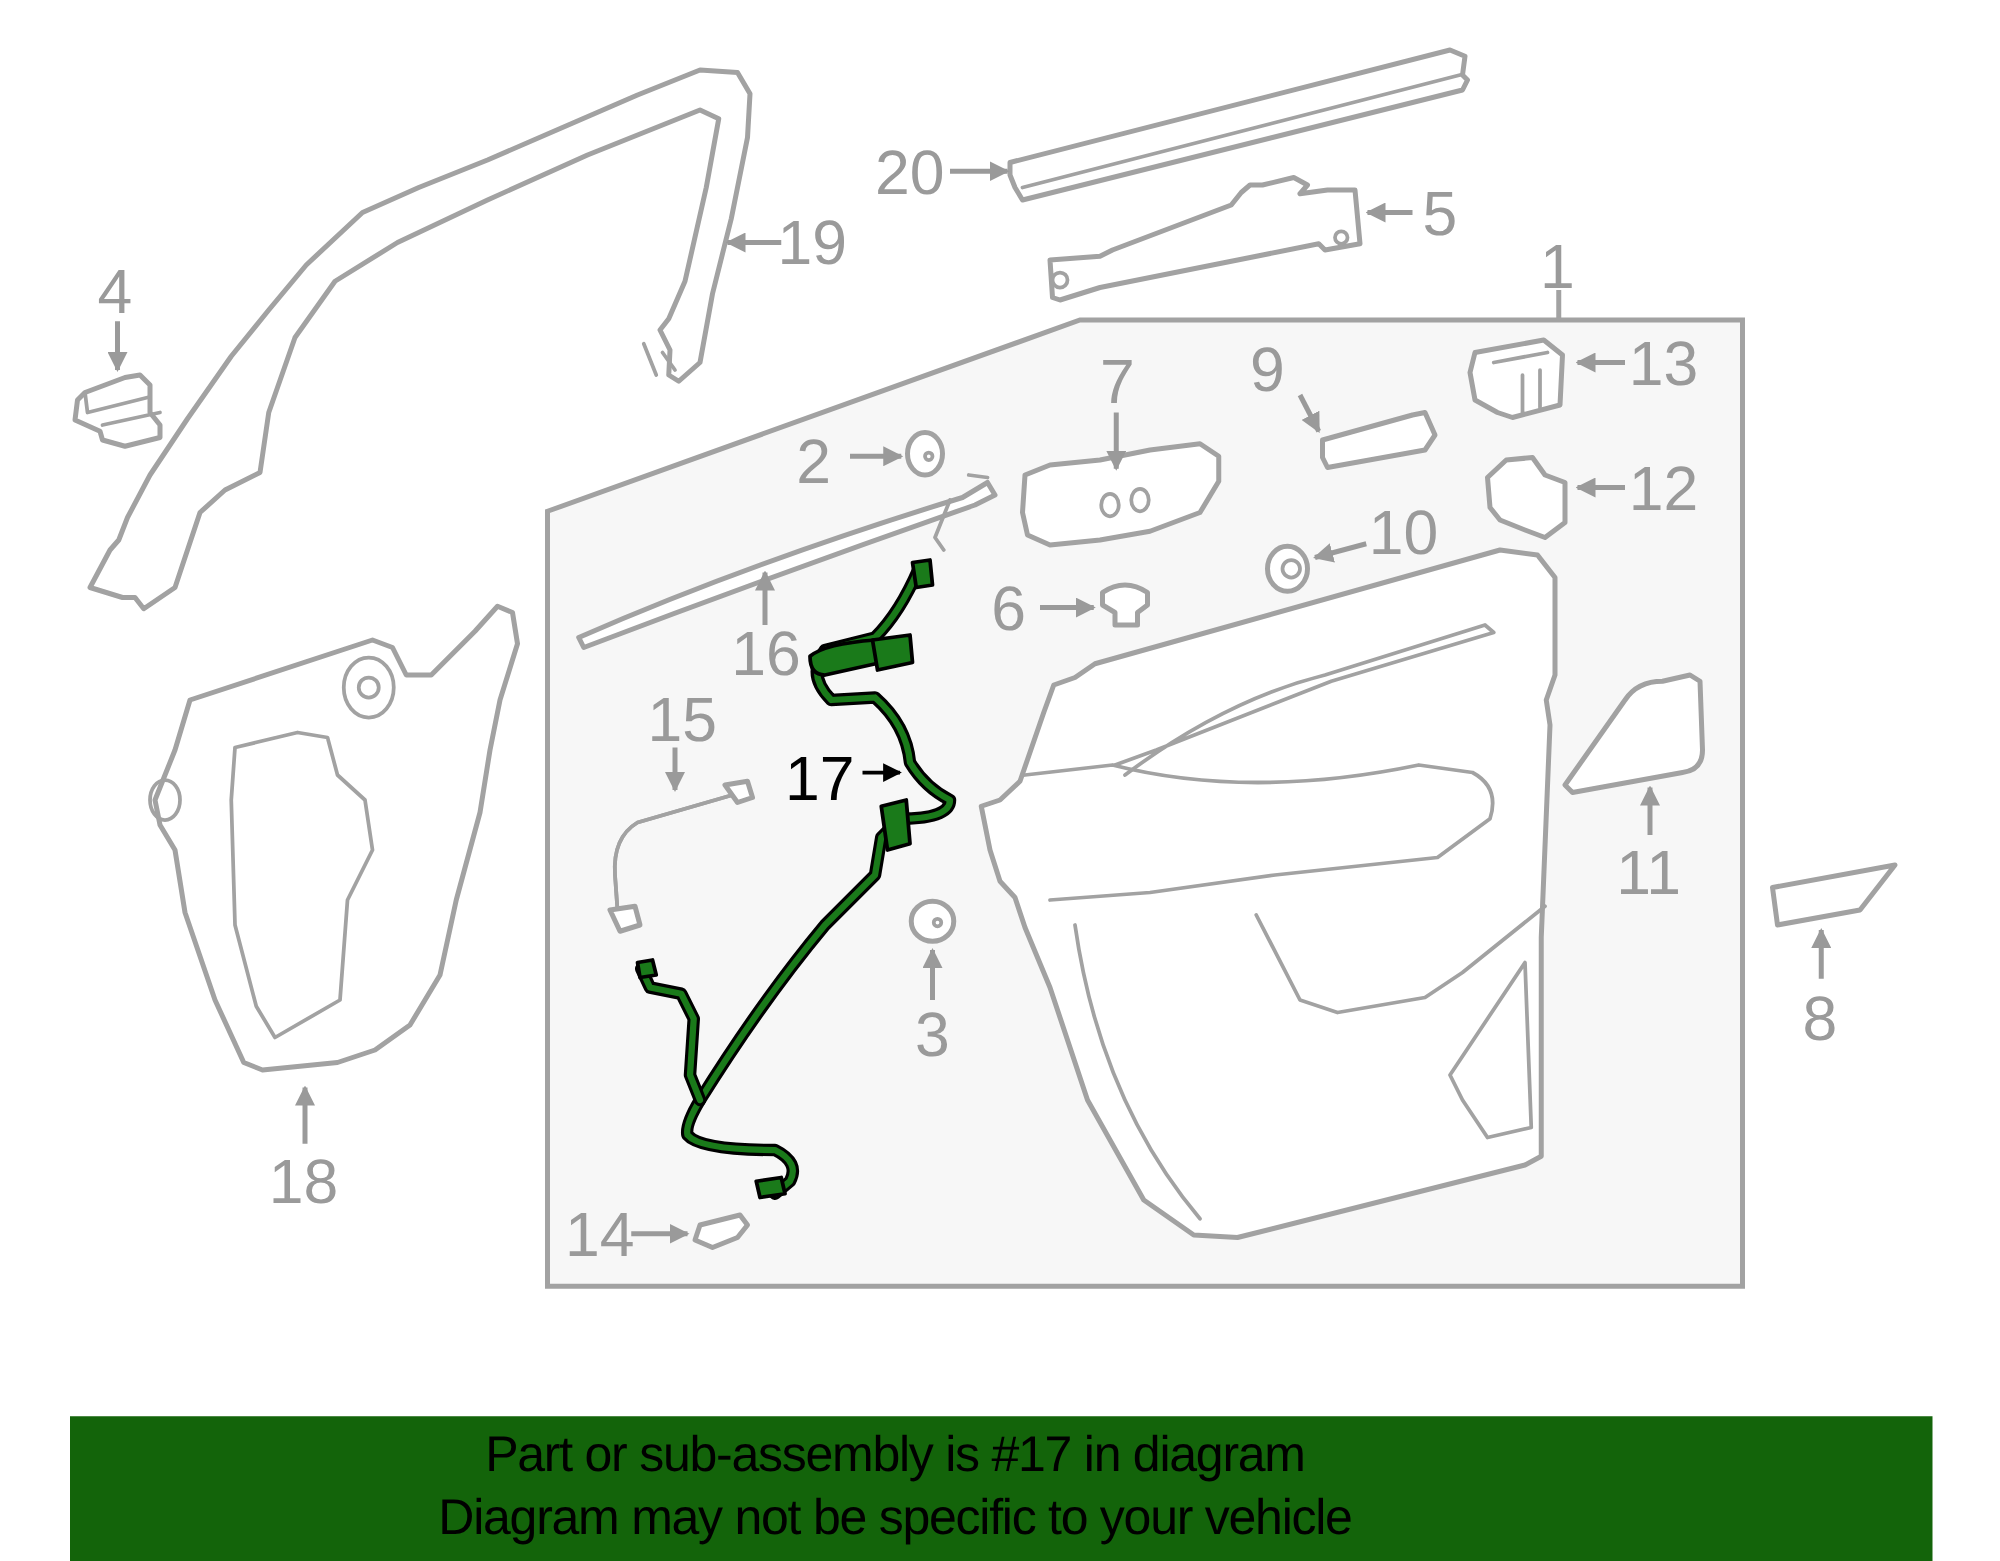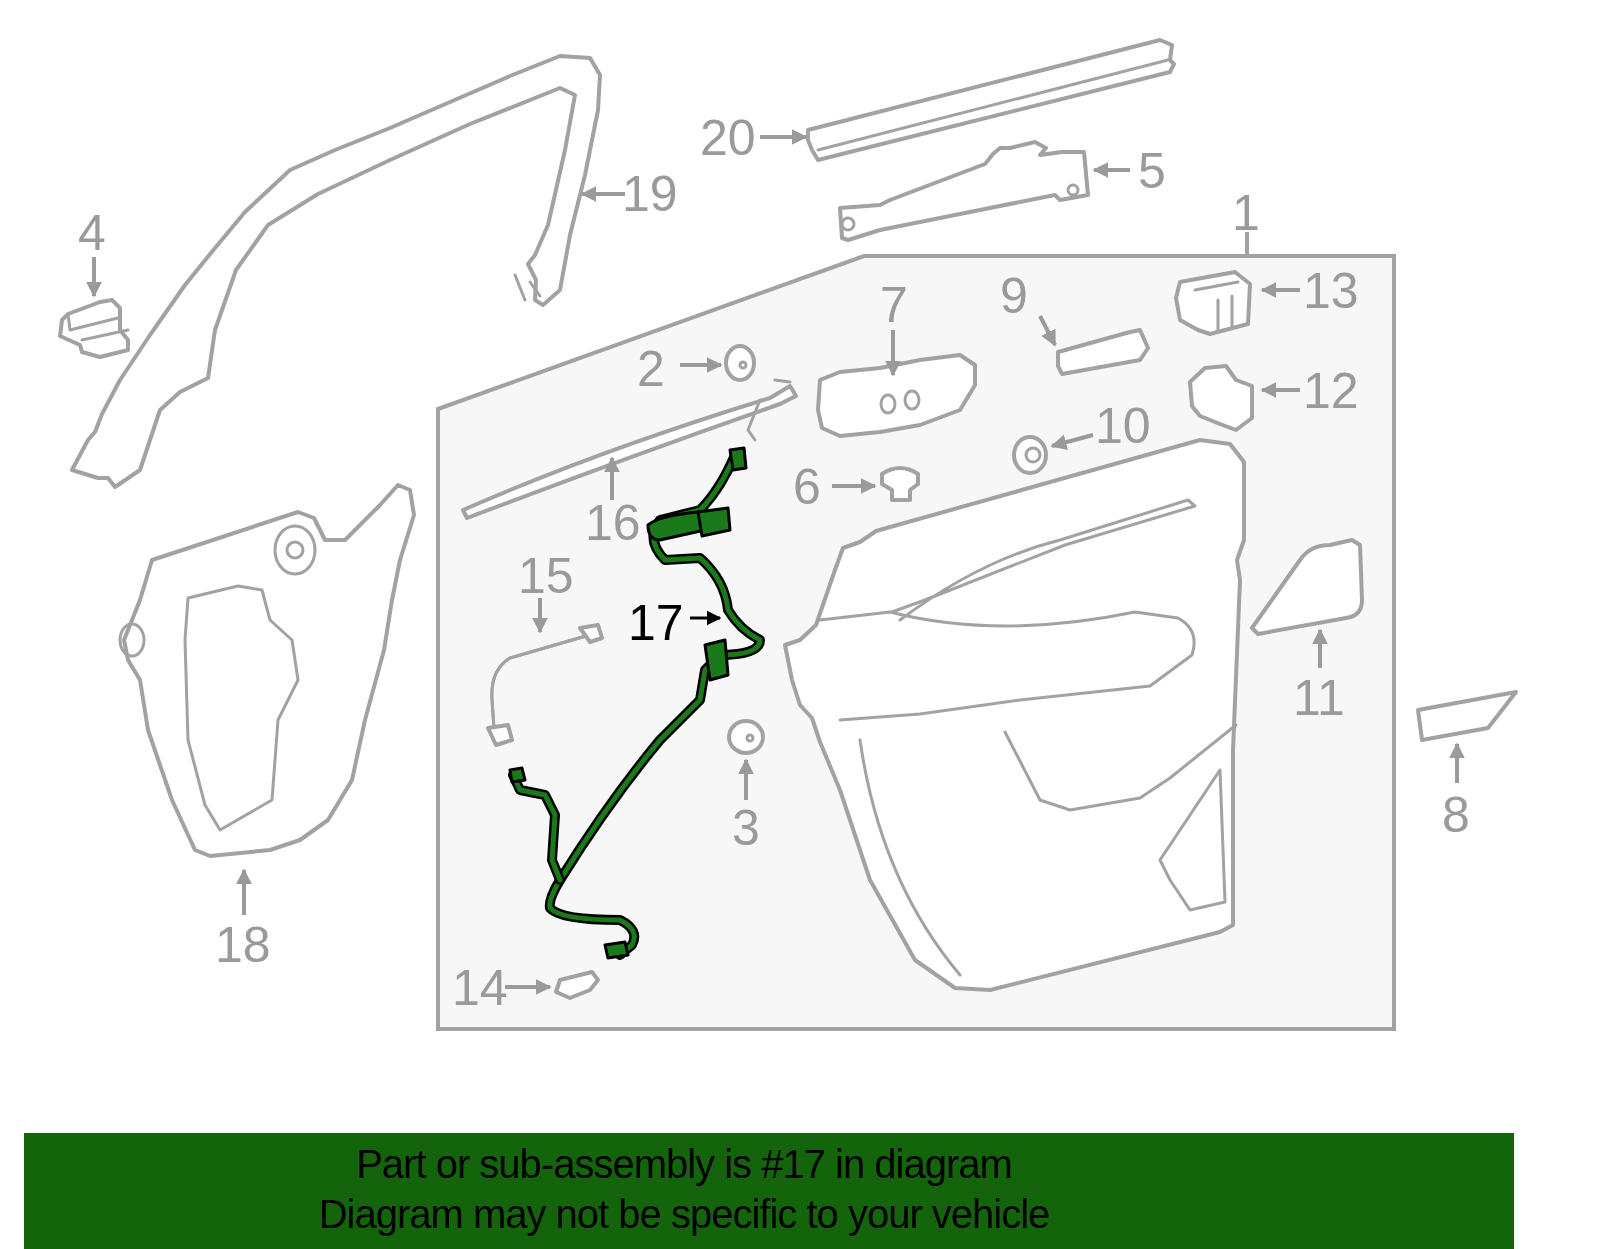--- a/index.html
+++ b/index.html
@@ -8,21 +8,21 @@
   .callout { font-family:"Liberation Sans", sans-serif; font-size:50px; fill:#9a9a9a; }
   .callout-hl { fill:#000000; }
   .part { fill:#ffffff; stroke:#a2a2a2; stroke-width:4; stroke-linejoin:round; stroke-linecap:round; }
   .part-thin { fill:none; stroke:#a2a2a2; stroke-width:3; stroke-linecap:round; stroke-linejoin:round; }
   .arrow-line { stroke:#9a9a9a; stroke-width:4; }
   .arrow-line-hl { stroke:#000; stroke-width:3; }
   .harness-outer { fill:none; stroke:#000; stroke-width:10; stroke-linecap:round; stroke-linejoin:round; }
   .harness-inner { fill:none; stroke:#1a7a1a; stroke-width:5; stroke-linecap:round; stroke-linejoin:round; }
   .harness-part { fill:#1a7a1a; stroke:#000; stroke-width:3; stroke-linejoin:round; }
   #footer-banner {
-    position:absolute; left:24px; top:1133px; width:1490px; height:116px;
+    position:absolute; left:56px; top:1133px; width:1490px; height:116px;
     background:#13640a; text-align:center;
   }
   #footer-banner .line {
     font-family:"Liberation Sans", sans-serif; font-size:40px; color:#000; line-height:50px;
     letter-spacing:-1px;
   }
   #footer-banner .line1 { padding-top:6px; margin-left:-170px; }
   #footer-banner .line2 { margin-left:-170px; }
 </style>
 </head>

